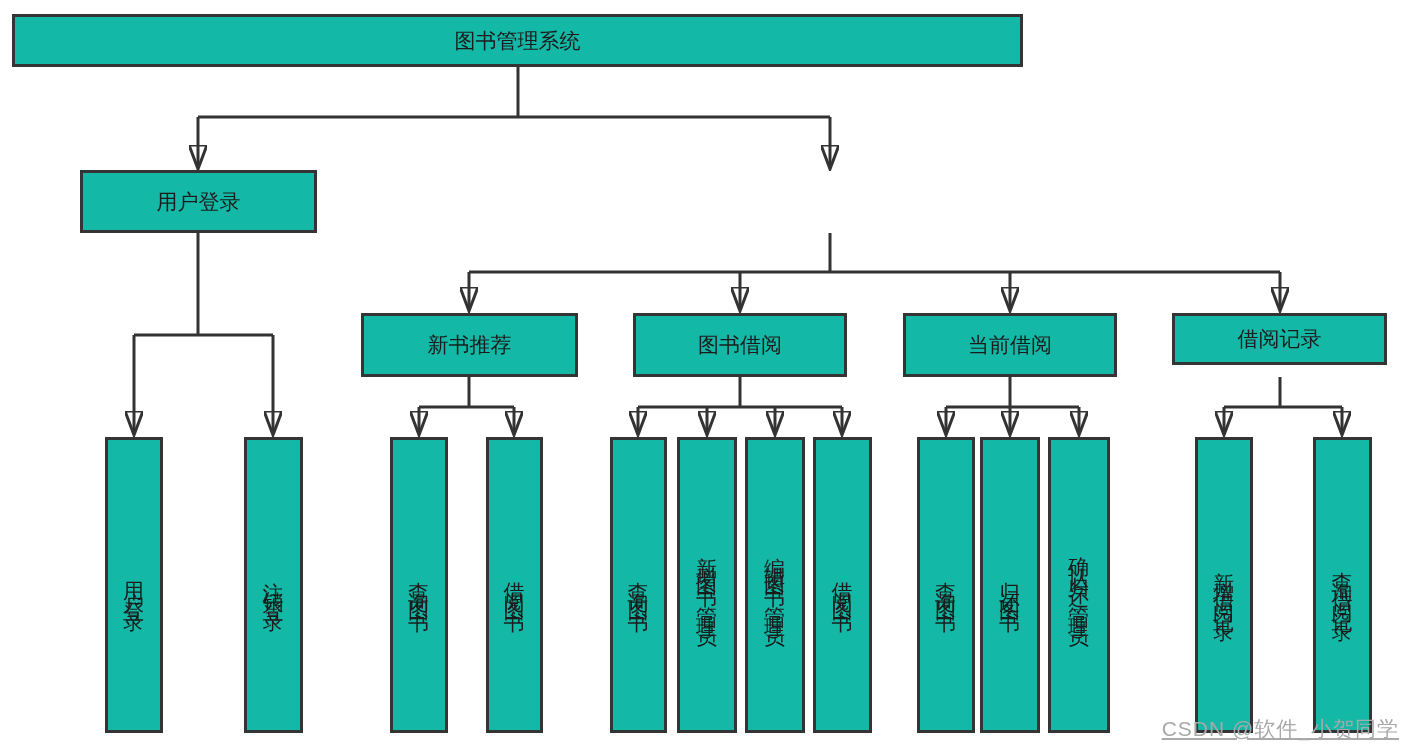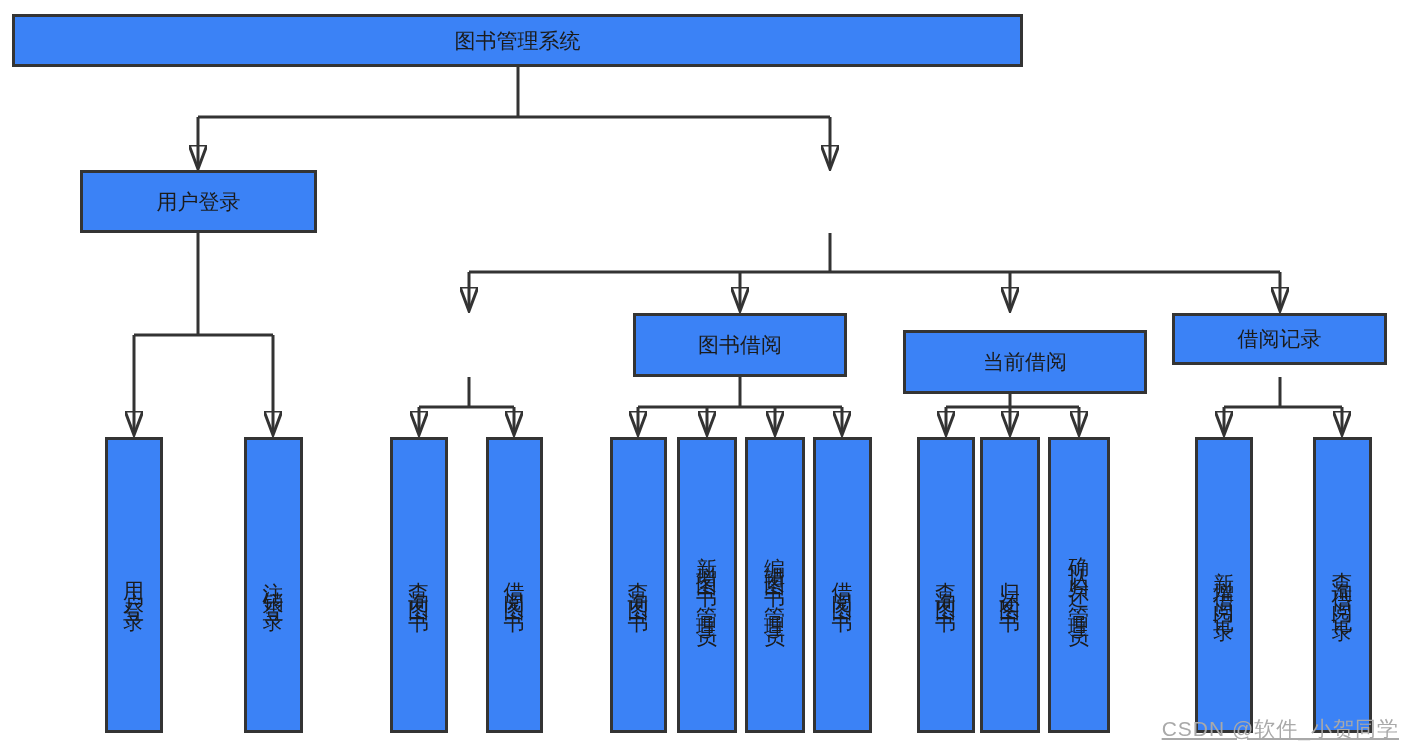--- a/index.html
+++ b/index.html
@@ -3,21 +3,21 @@
 <meta charset="utf-8">
 <style>
   html,body{margin:0;padding:0;background:#ffffff;}
   .stage{
     position:relative;width:1405px;height:747px;background:#ffffff;overflow:hidden;
     font-family:"Liberation Sans", sans-serif;
   }
   .wires{position:absolute;left:0;top:0;z-index:1;}
   .wires path{stroke:#333333;stroke-width:3;fill:none;}
   .node{
-    position:absolute;z-index:2;background:#3b82f6;border:3px solid #343434;
+    position:absolute;z-index:2;background:#14b8a6;border:3px solid #343434;
     box-sizing:border-box;display:flex;align-items:center;justify-content:center;
     color:#1b1b1b;
   }
   .node.h{font-size:21px;white-space:nowrap;}
   .node.v span{
     writing-mode:vertical-rl;text-orientation:mixed;
     font-size:21px;letter-spacing:10px;line-height:1.1;
   }
   .watermark{
     position:absolute;z-index:3;right:6px;bottom:4px;
@@ -88,22 +88,23 @@
       <path d="M1224 407 H1342"></path>
       <path d="M1224 407 V434" marker-end="url(#arrow)"></path>
       <path d="M1342 407 V434" marker-end="url(#arrow)"></path>
     </g>
   </svg>
 
   <div class="node h" style="left:12px;top:14px;width:1011px;height:53px">图书管理系统</div>
 
   <div class="node h" style="left:80px;top:170px;width:237px;height:63px">用户登录</div>
 
+  <div class="node h" style="left:361px;top:313px;width:217px;height:64px">新书推荐</div>
   <div class="node h" style="left:633px;top:313px;width:214px;height:64px">图书借阅</div>
-  <div class="node h" style="left:903px;top:330px;width:244px;height:64px">当前借阅</div>
+  <div class="node h" style="left:903px;top:313px;width:214px;height:64px">当前借阅</div>
   <div class="node h" style="left:1172px;top:313px;width:215px;height:52px">借阅记录</div>
 
   <div class="node v" style="left:105px;top:437px;width:58px;height:296px">
     <span>用户登录</span>
   </div>
   <div class="node v" style="left:244px;top:437px;width:59px;height:296px">
     <span>注销登录</span>
   </div>
 
   <div class="node v" style="left:390px;top:437px;width:58px;height:296px">

